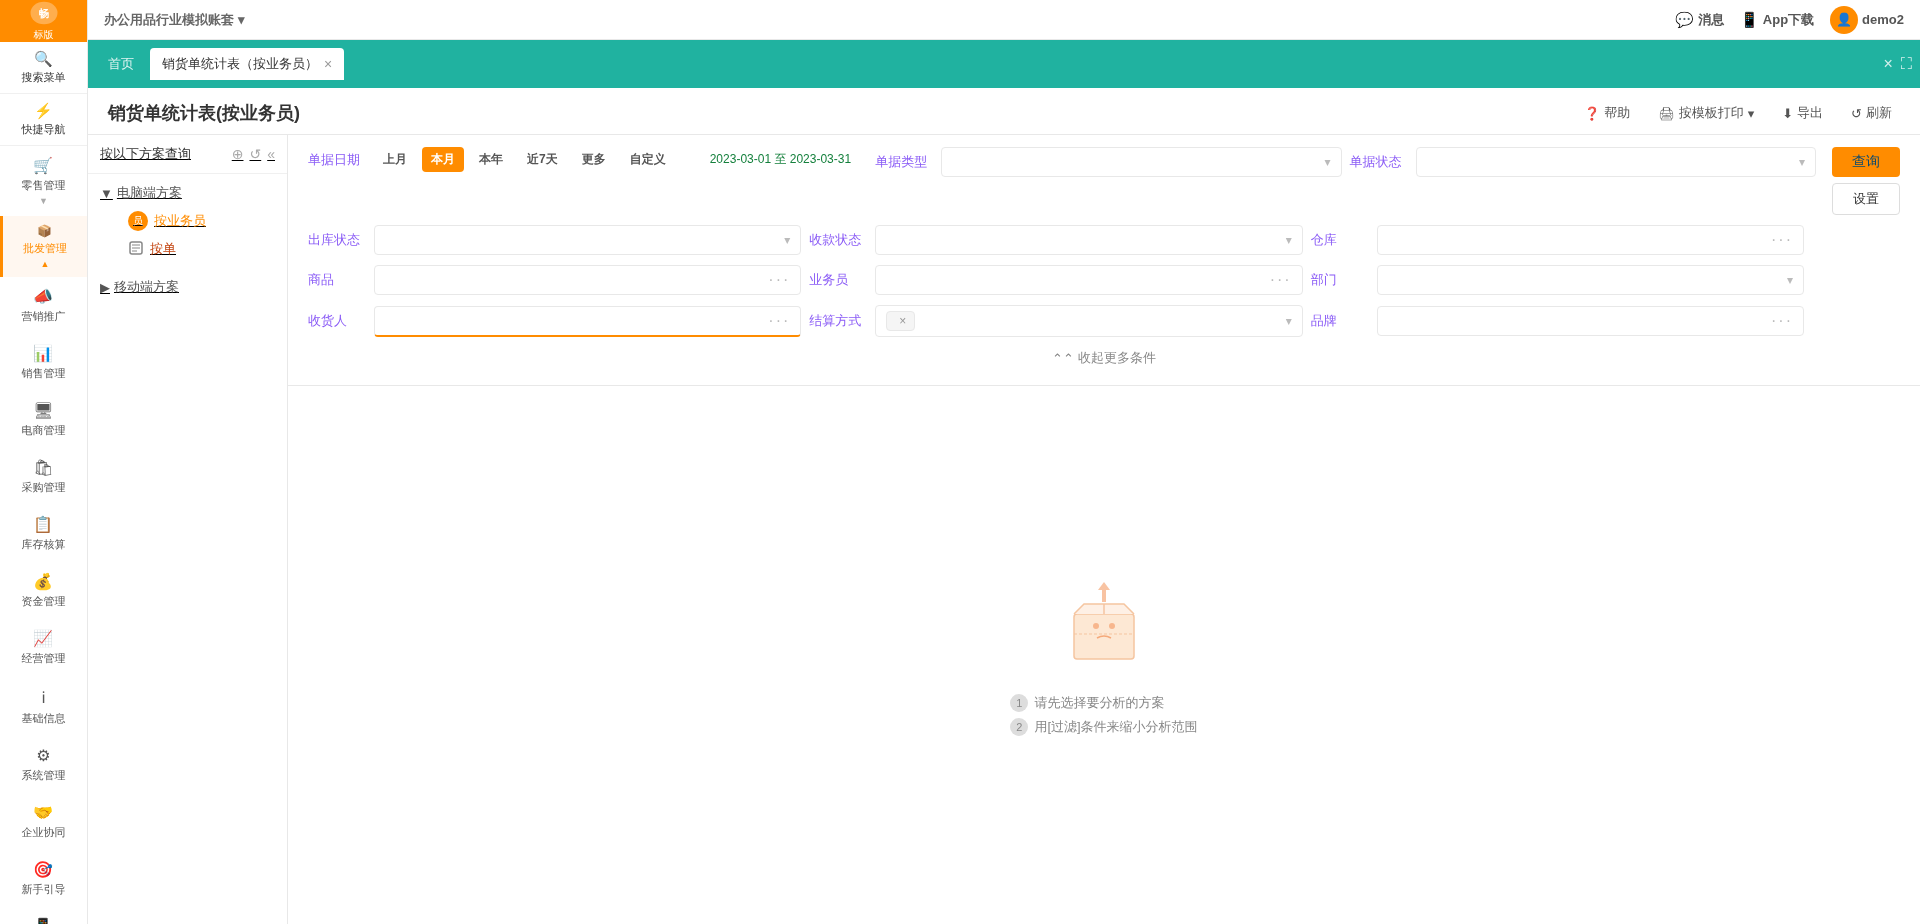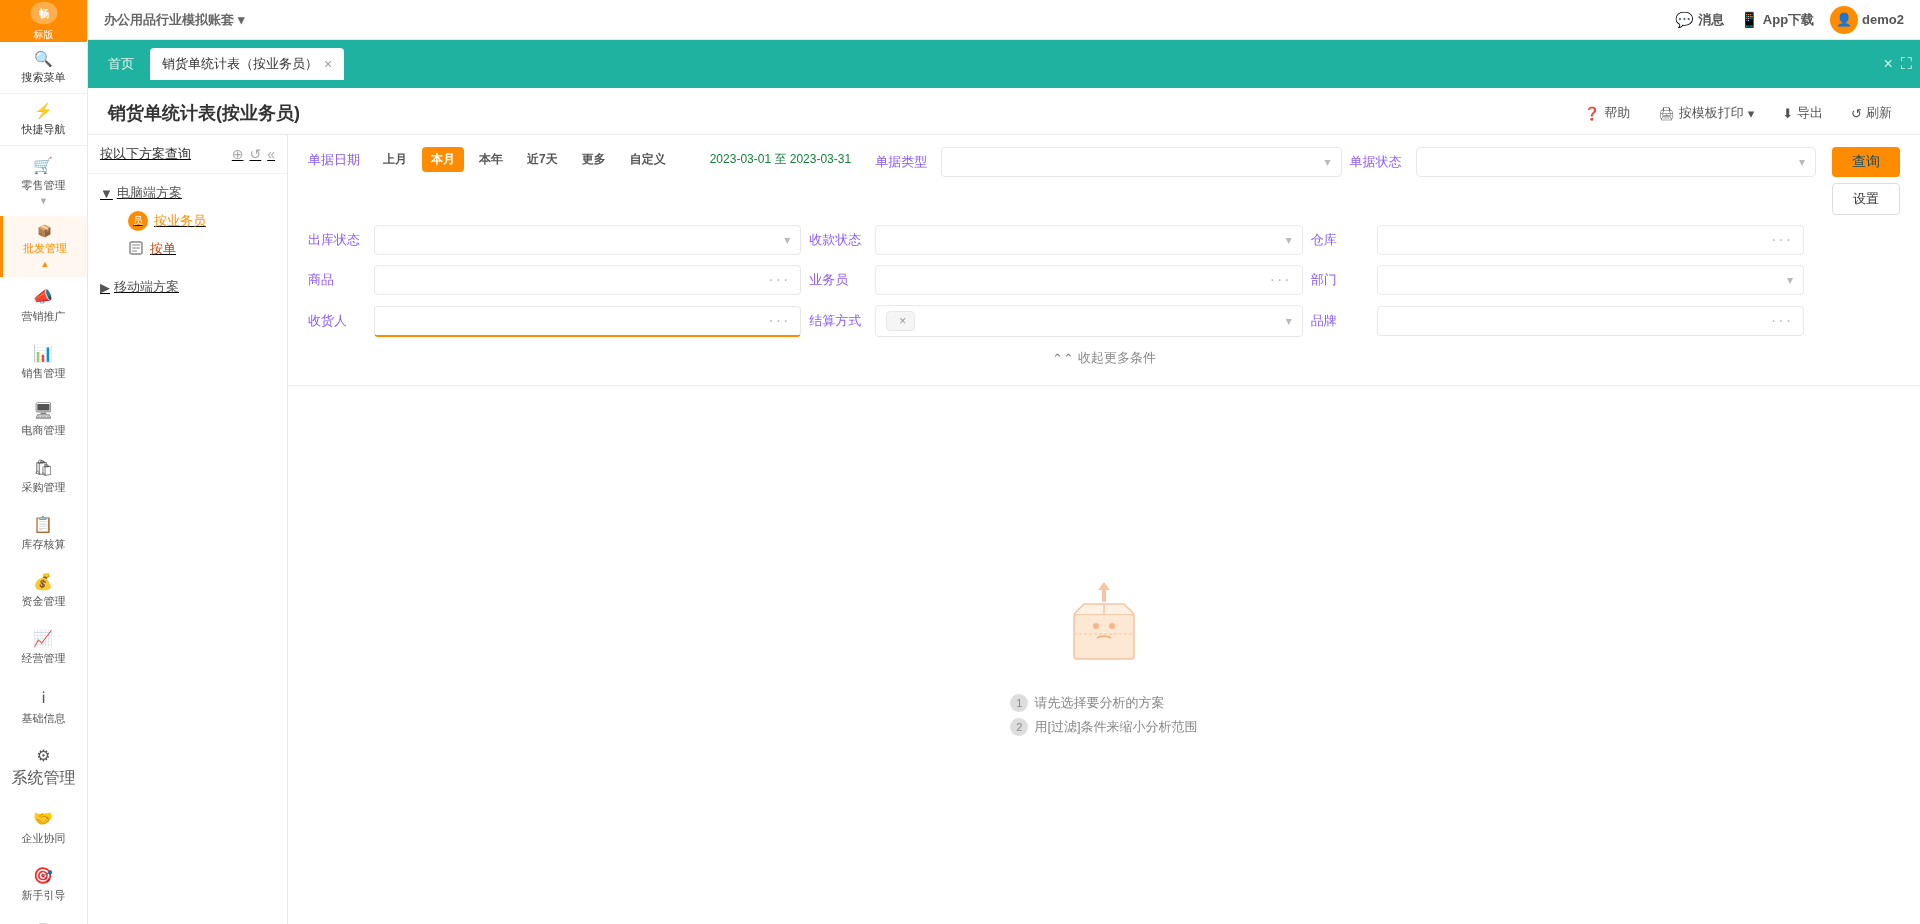--- a/index.html
+++ b/index.html
@@ -558,21 +558,21 @@
     <div style="font-size:11px">经营管理</div>
   </div>
 
   <div class="sidebar-item">
     <div class="item-icon">ℹ</div>
     <div style="font-size:11px">基础信息</div>
   </div>
 
   <div class="sidebar-item">
     <div class="item-icon">⚙</div>
-    <div style="font-size:16px">系统管理</div>
+    <div style="font-size:11px">系统管理</div>
   </div>
 
   <div class="sidebar-item">
     <div class="item-icon">🤝</div>
     <div style="font-size:11px">企业协同</div>
   </div>
 
   <div class="sidebar-item">
     <div class="item-icon">🎯</div>
     <div style="font-size:11px">新手引导</div>

